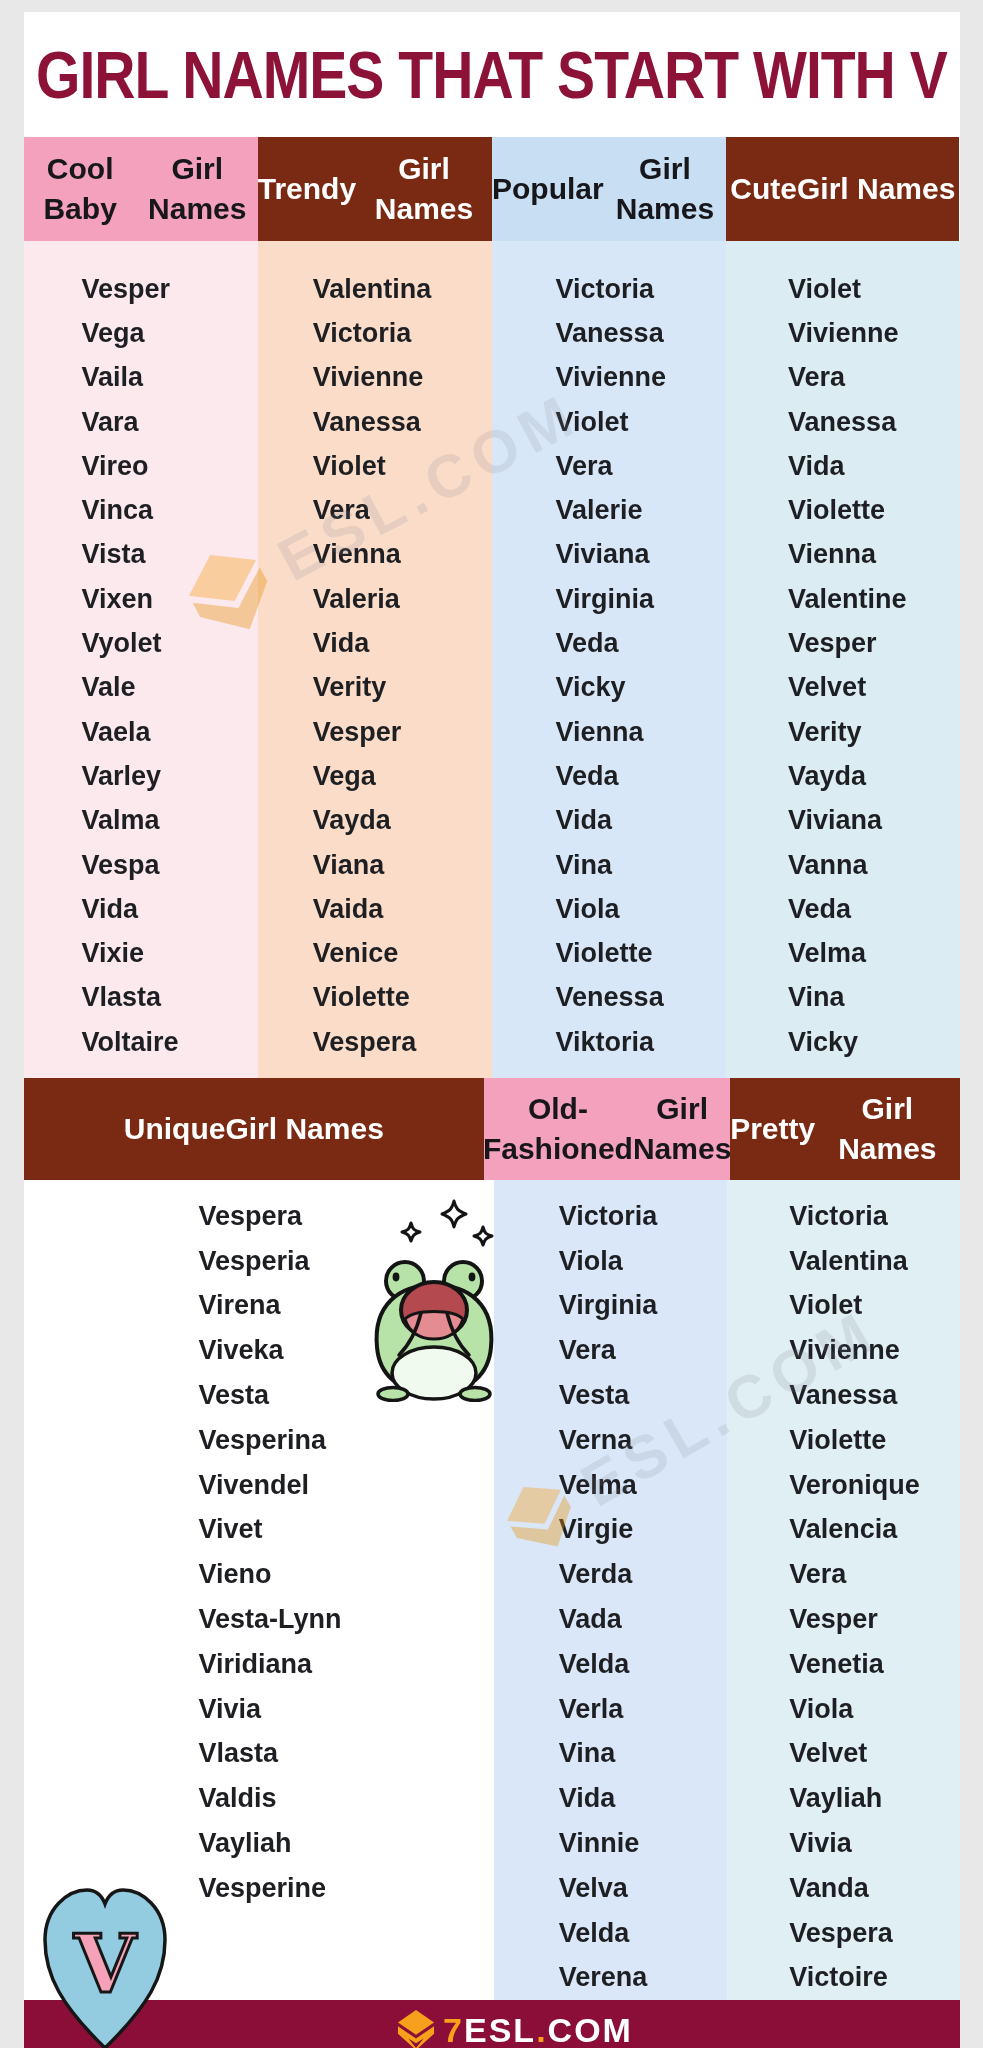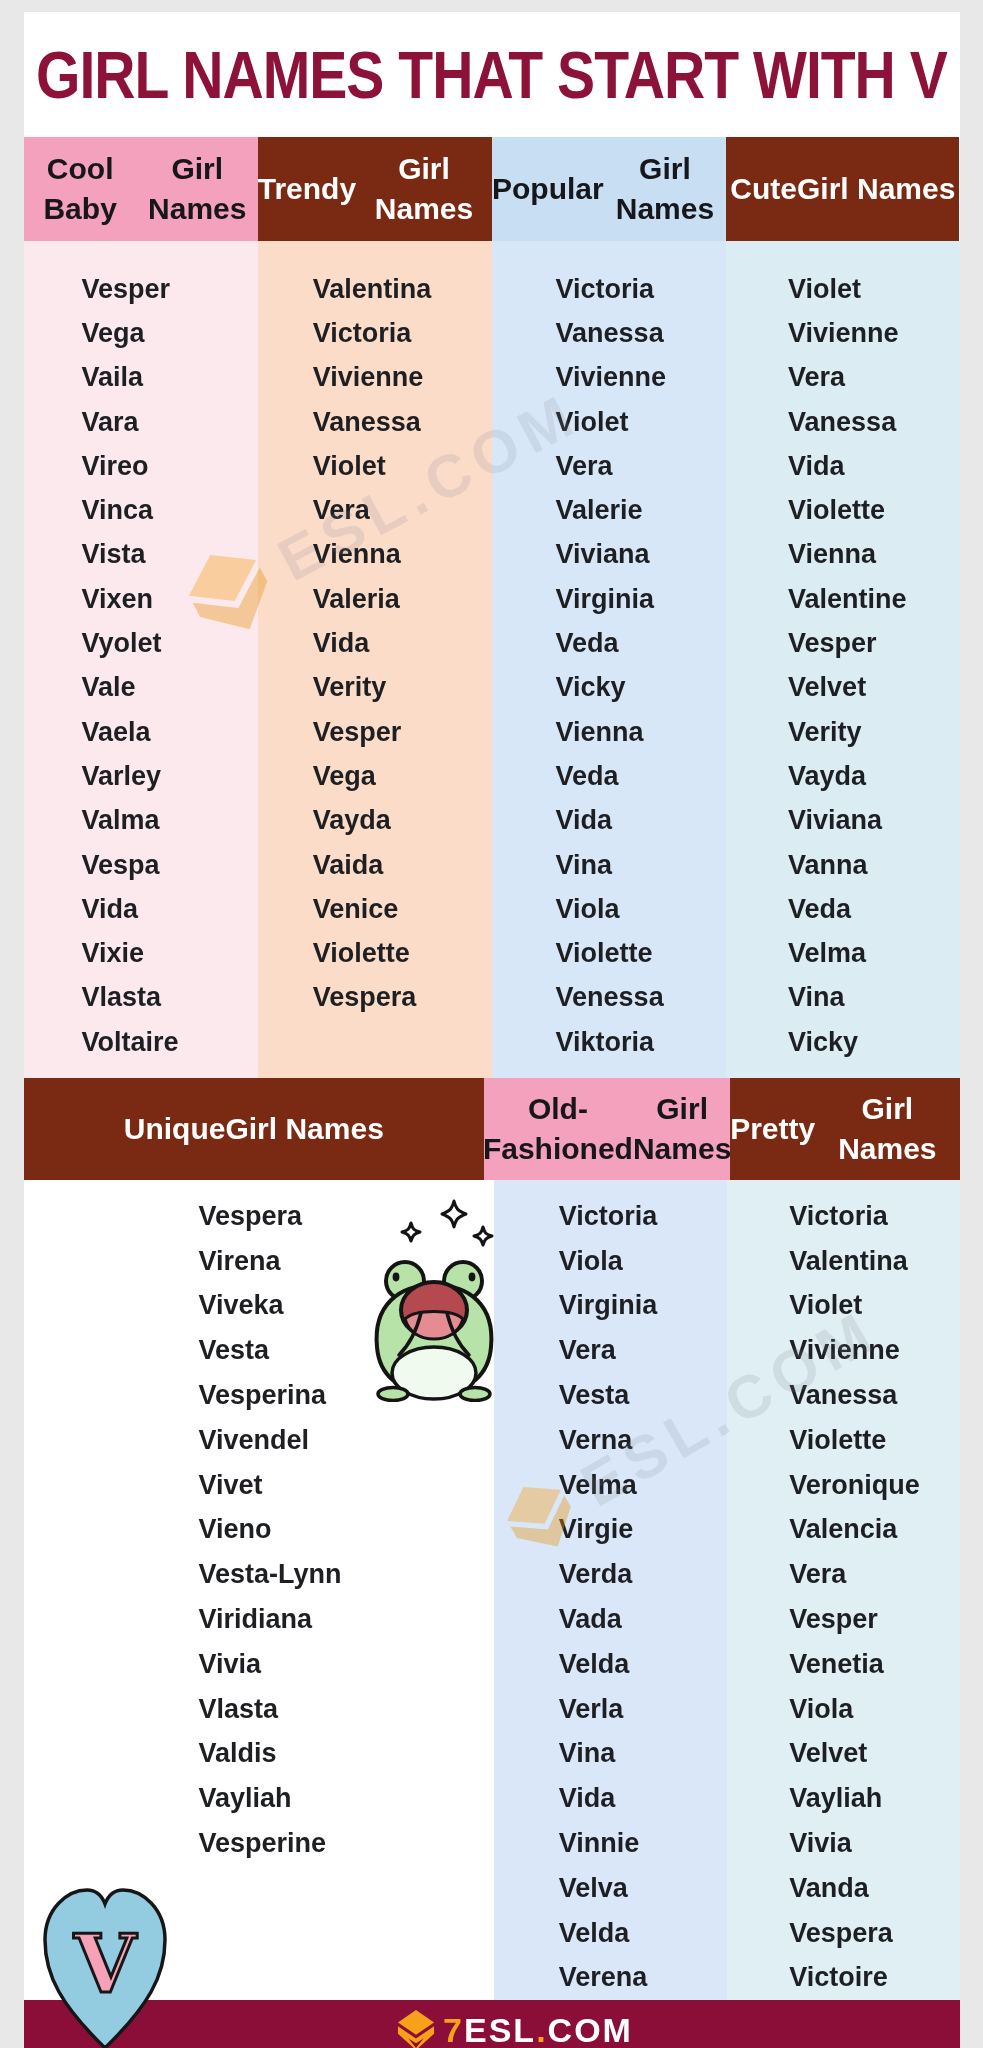--- a/index.html
+++ b/index.html
@@ -122,20 +122,21 @@
           <div class="name">Vanessa</div>
           <div class="name">Violet</div>
           <div class="name">Vera</div>
           <div class="name">Vienna</div>
           <div class="name">Valeria</div>
           <div class="name">Vida</div>
           <div class="name">Verity</div>
           <div class="name">Vesper</div>
           <div class="name">Vega</div>
           <div class="name">Vayda</div>
+          <div class="name">Viana</div>
           <div class="name">Vaida</div>
           <div class="name">Venice</div>
           <div class="name">Violette</div>
           <div class="name">Vespera</div>
         </div>
       <div class="col w246 bg3 pl-c3">
           <div class="name">Victoria</div>
           <div class="name">Vanessa</div>
           <div class="name">Vivienne</div>
           <div class="name">Violet</div>
@@ -188,20 +189,21 @@
         <span>Girl Names</span>
       </div>
       <div class="hdr brown w245">
         <span>Pretty</span>
         <span>Girl Names</span>
       </div>
     </div>
     <div class="body-row">
       <div class="col w492 bg-white pl-unique">
           <div class="name">Vespera</div>
+          <div class="name">Vesperia</div>
           <div class="name">Virena</div>
           <div class="name">Viveka</div>
           <div class="name">Vesta</div>
           <div class="name">Vesperina</div>
           <div class="name">Vivendel</div>
           <div class="name">Vivet</div>
           <div class="name">Vieno</div>
           <div class="name">Vesta-Lynn</div>
           <div class="name">Viridiana</div>
           <div class="name">Vivia</div>

